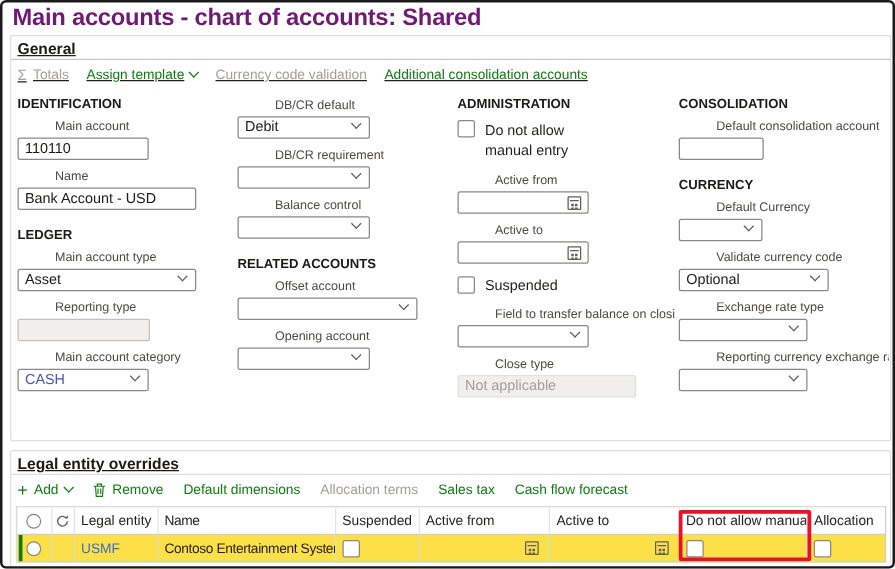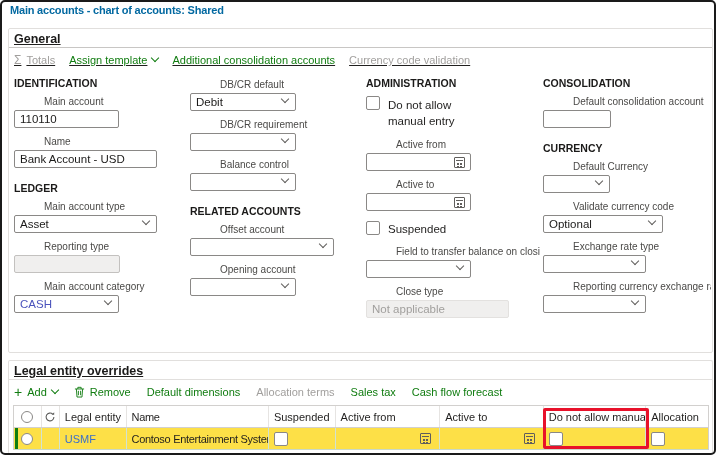--- a/index.html
+++ b/index.html
@@ -3,21 +3,21 @@
 <meta charset="utf-8">
 <style>
   * { box-sizing: border-box; }
   html,body { margin:0; padding:0; }
   body {
     width:716px; height:455px; position:relative; background:#fff;
     font-family:"Liberation Sans", sans-serif; color:#201f1e; overflow:hidden;
   }
   .frame { position:absolute; inset:0; border:2px solid #1a1a1a; border-radius:5px; pointer-events:none; z-index:100; }
 
-  .page-title { position:absolute; left:10px; top:4px; font-size:11px; font-weight:bold; color:#0369a1; letter-spacing:-.2px; }
+  .page-title { position:absolute; left:10px; top:4px; font-size:19px; font-weight:bold; color:#701a75; letter-spacing:-.2px; }
 
   .card { position:absolute; left:8px; width:705px; background:#fff; border:1px solid #e1dfdd; border-radius:2px; }
   .card-general { top:28px; height:325px;text-decoration:underline; }
   .card-overrides { top:360px; height:94px; border-bottom:none; overflow:hidden; }
 
   .card-header { height:19px; padding:3px 5px 0 5px; font-size:12.5px; font-weight:bold; color:#1b1a19; border-bottom:1px solid #c8c6c4; cursor:pointer; }
   .card-overrides .card-header { border-bottom:1px solid #e1dfdd;text-decoration:underline; }
 
   .toolbar { display:flex; align-items:center; gap:14px; height:22px; padding:2px 0 0 5px; font-size:11px; white-space:nowrap; }
   .tb-item { display:inline-flex; align-items:center; gap:5px; cursor:pointer; }
@@ -86,22 +86,22 @@
 
   <div class="toolbar">
     <span class="tb-item tb-disabled">
       <span class="sigma">Σ</span>
       <span>Totals</span>
     </span>
     <span class="tb-item tb-green">
       <span>Assign template</span>
       <span class="chev chev-green"></span>
     </span>
+    <span class="tb-item tb-disabled">Currency code validation</span>
     <span class="tb-item tb-green">Additional consolidation accounts</span>
-    <span class="tb-item tb-disabled">Currency code validation</span>
   </div>
 
   <div class="col col-1">
     <h3 class="group">IDENTIFICATION</h3>
     <div class="fld">
       <div class="flabel">Main account</div>
       <div class="tbox" style="width:105px">
           <span>110110</span>
         </div>
     </div>

